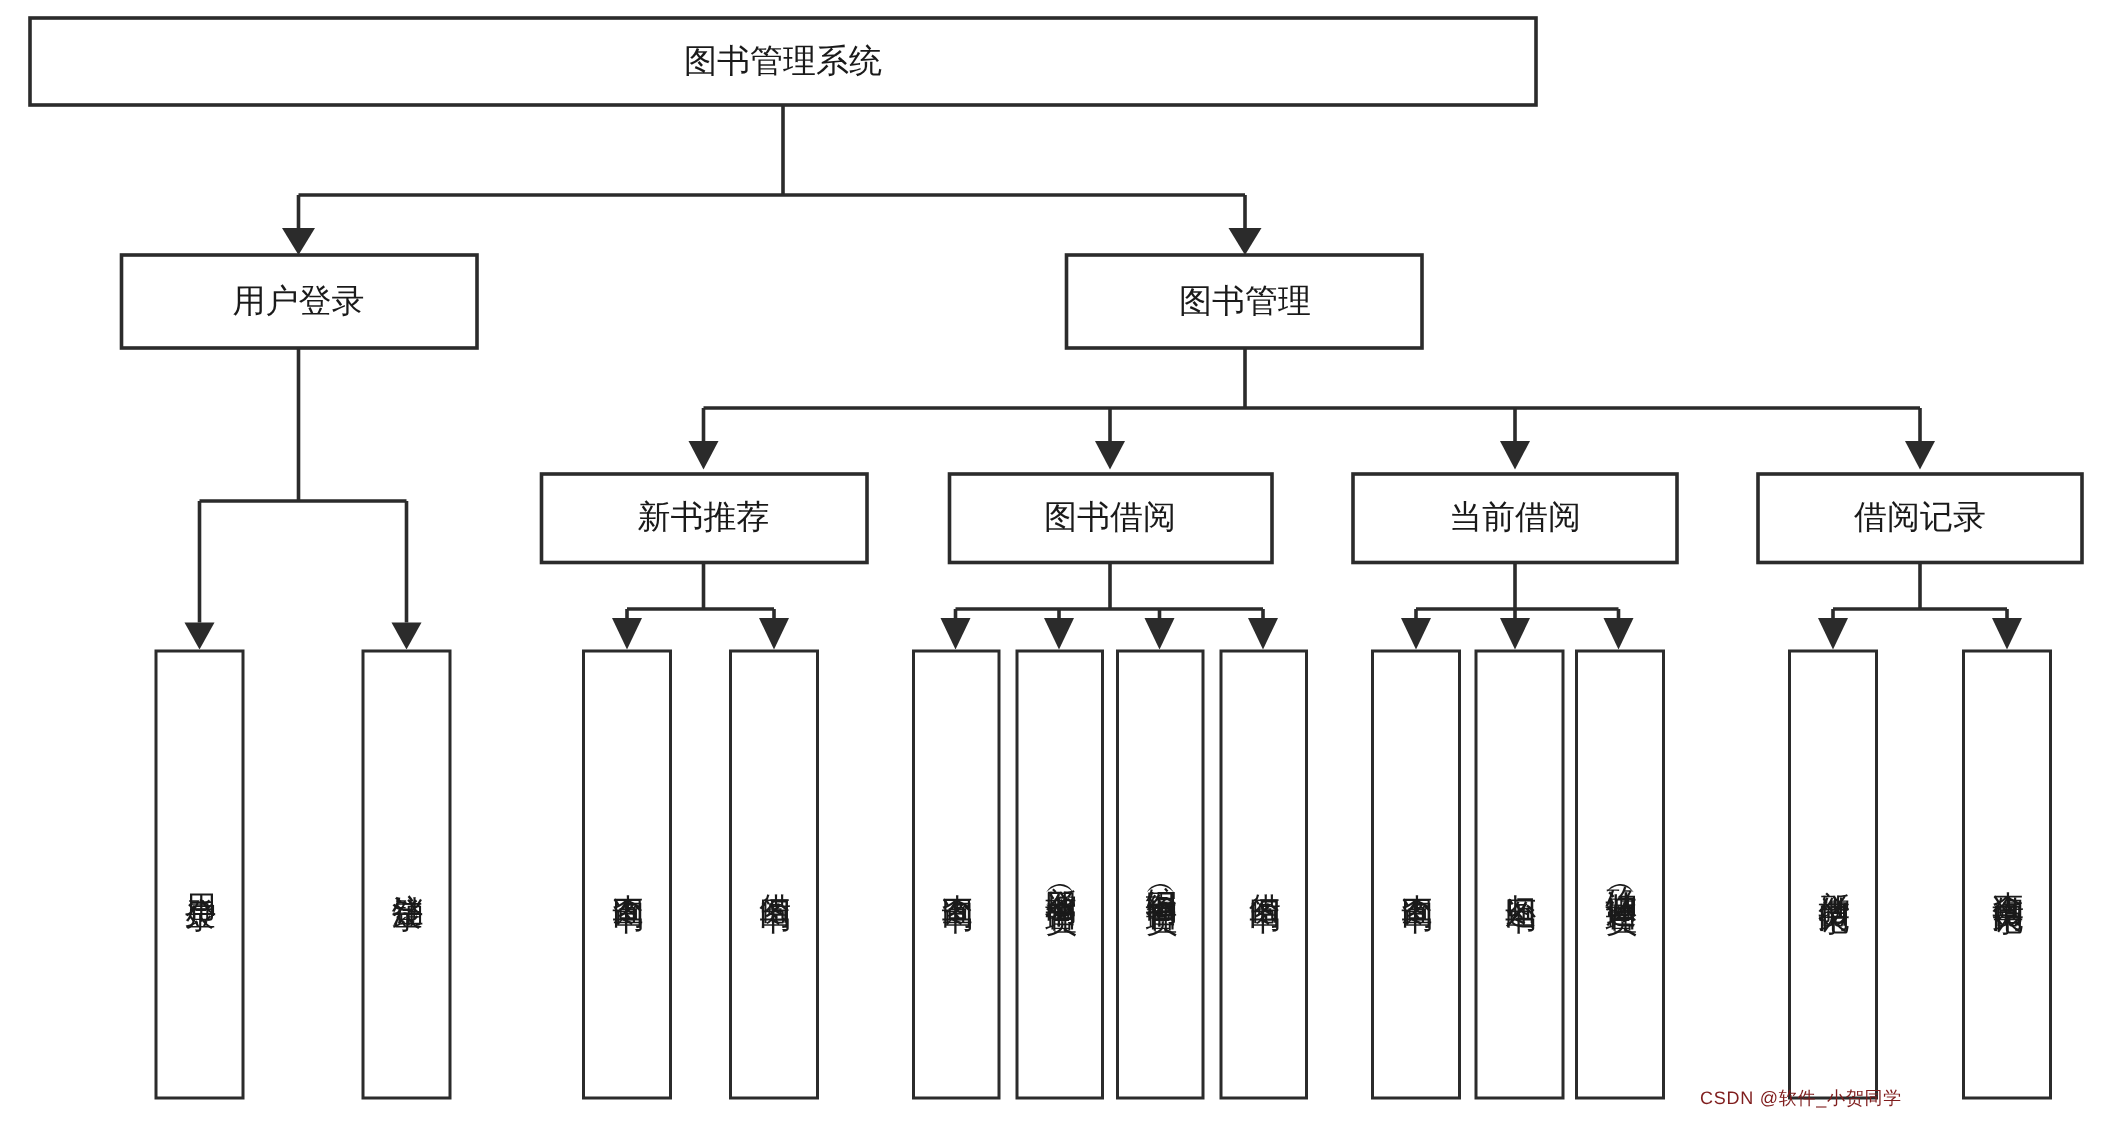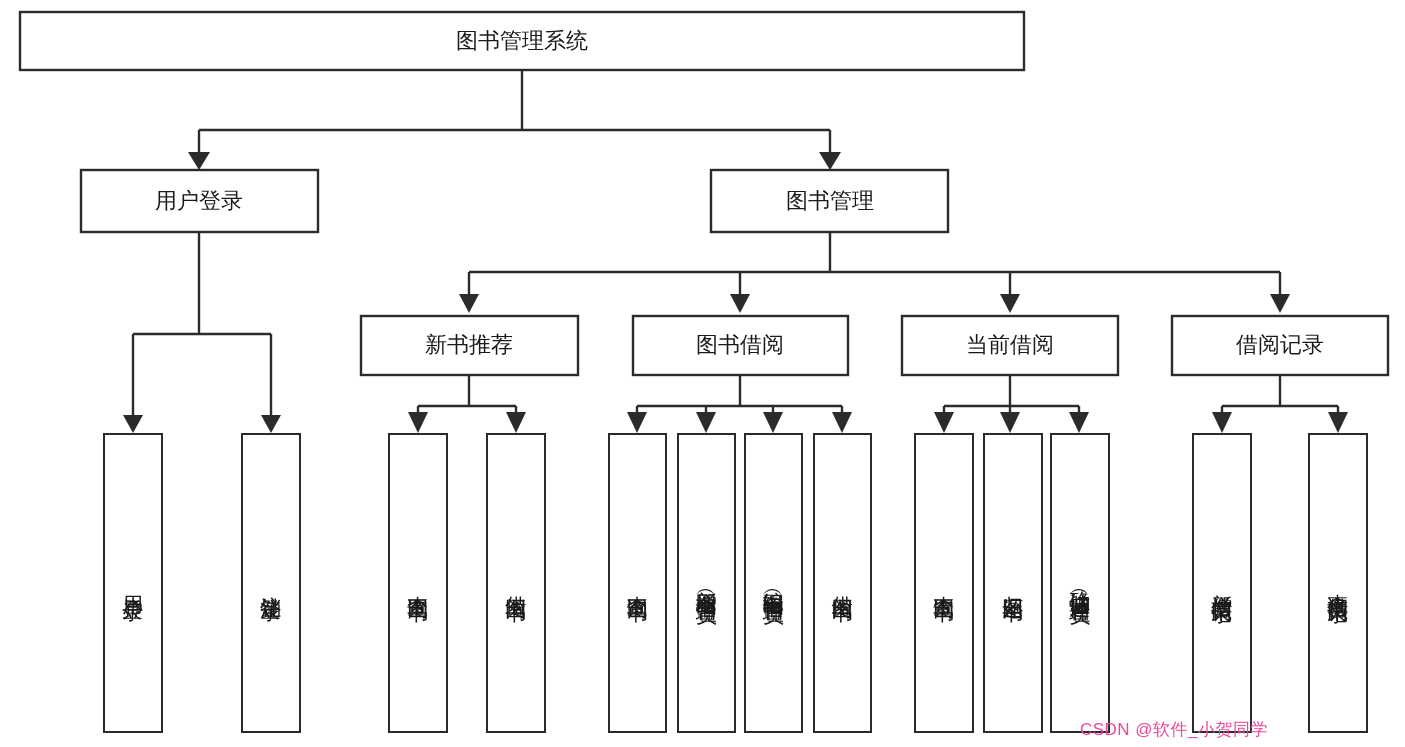--- a/index.html
+++ b/index.html
@@ -44,22 +44,22 @@
     font-size: 22px;
     fill: #1a1a1a;
     text-anchor: middle;
     dominant-baseline: middle;
   }
   .watermark {
     position: absolute;
     right: 8px;
     bottom: 6px;
     font-family: "Liberation Sans", "DejaVu Sans", sans-serif;
-    font-size: 17px;
-    color: #ec4899;
+    font-size: 12px;
+    color: #7f1d1d;
     letter-spacing: 0.5px;
     white-space: nowrap;
     pointer-events: none;
   }
   .vnode {
     position: absolute;
     box-sizing: border-box;
     background: #ffffff;
     border: 2.4px solid #2b2b2b;
     display: flex;

